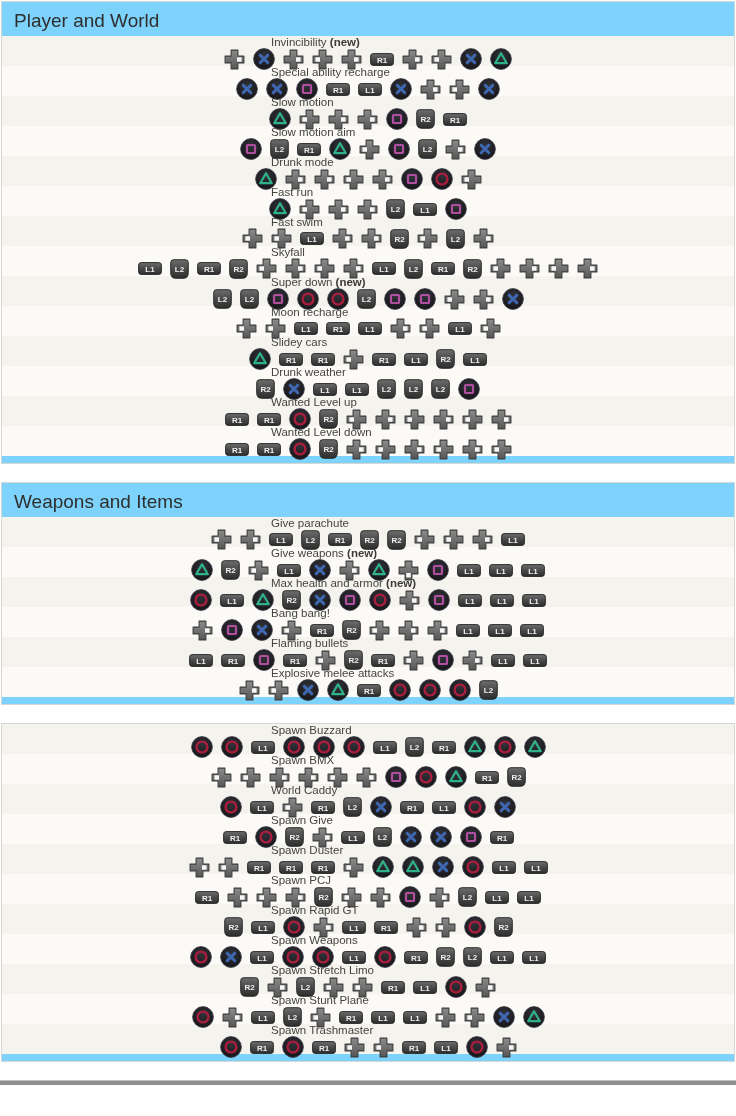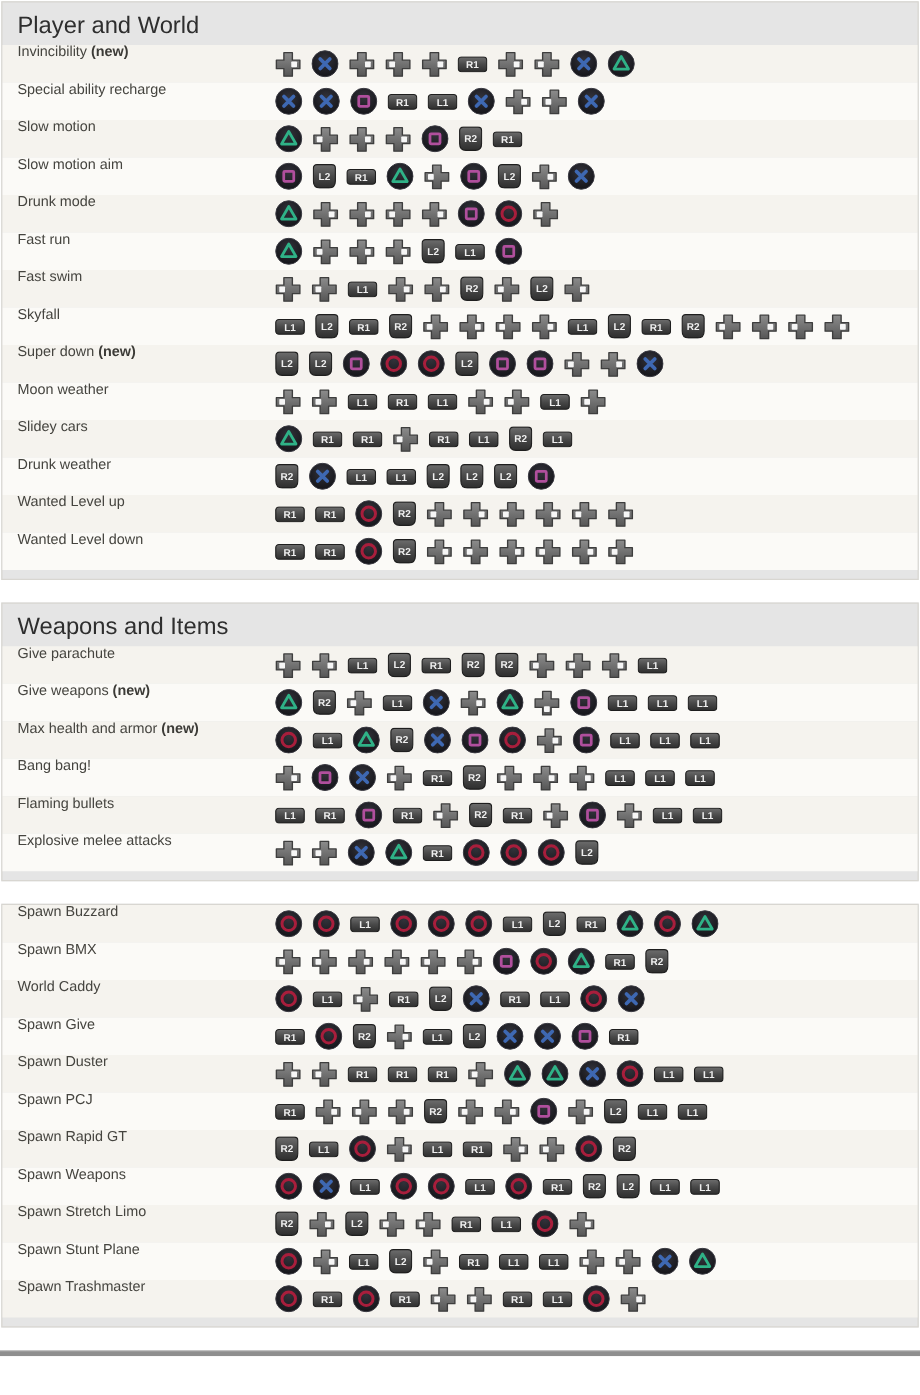--- a/index.html
+++ b/index.html
@@ -5,35 +5,37 @@
   html,body{margin:0;padding:0;}
   body{
     width:736px;
     background:#ffffff;
     font-family:"Liberation Sans",sans-serif;
     -webkit-font-smoothing:antialiased;
   }
   .card{
     border:1px solid #d8d6d1;
     margin:1px 1px 18px 1px;
-    background:#e5e5e5;
+    background:#7dd3fc;
     padding-bottom:7px;
   }
   .title{
     margin:0;
     padding:8px 12px 5px 12px;
     font-size:19px;
     line-height:21px;
     font-weight:400;
     color:#2e2e2e;
   }
   .rows{display:block;}
   .row{
     display:flex;
+    align-items:center;
     height:30px;
+    flex-direction:column;
   }
   .row:nth-child(odd){background:#f5f3ee;}
   .row:nth-child(even){background:#fbfaf7;}
   .label{
     flex:none;
     width:206px;
     padding-left:12px;
     font-size:11.5px;
     color:#45443f;
     white-space:nowrap;
@@ -635,21 +637,21 @@
             </span>
             <span class="icon">
               <svg width="22" height="22" viewBox="0 0 22 22">
                 <circle cx="11" cy="11" r="10.4" fill="url(#gFace)" stroke="#3a3a42" stroke-width="0.8"></circle>
                 <path d="M7.2 7.2 L14.8 14.8 M14.8 7.2 L7.2 14.8" stroke="#3e68b2" stroke-width="3" stroke-linecap="round"></path>
               </svg>
             </span>
           </div>
         </div>
         <div class="row">
-          <div class="label"><span>Moon weather</span></div>
+          <div class="label"><span>Moon recharge</span></div>
           <div class="icons">
             <span class="icon">
               <svg width="21" height="21" viewBox="0 0 21 21">
                 <path d="M7.1 1.1 H13.9 V7.1 H19.9 V13.9 H13.9 V19.9 H7.1 V13.9 H1.1 V7.1 H7.1 Z" fill="url(#gDpad)" stroke="#3e3e3e" stroke-width="1.1" stroke-linejoin="round"></path>
                 <rect x="3.4" y="8.2" width="4.6" height="4.6" rx="0.6" fill="#f6f6f6"></rect>
               </svg>
             </span>
             <span class="icon">
               <svg width="21" height="21" viewBox="0 0 21 21">
                 <path d="M7.1 1.1 H13.9 V7.1 H19.9 V13.9 H13.9 V19.9 H7.1 V13.9 H1.1 V7.1 H7.1 Z" fill="url(#gDpad)" stroke="#3e3e3e" stroke-width="1.1" stroke-linejoin="round"></path>

